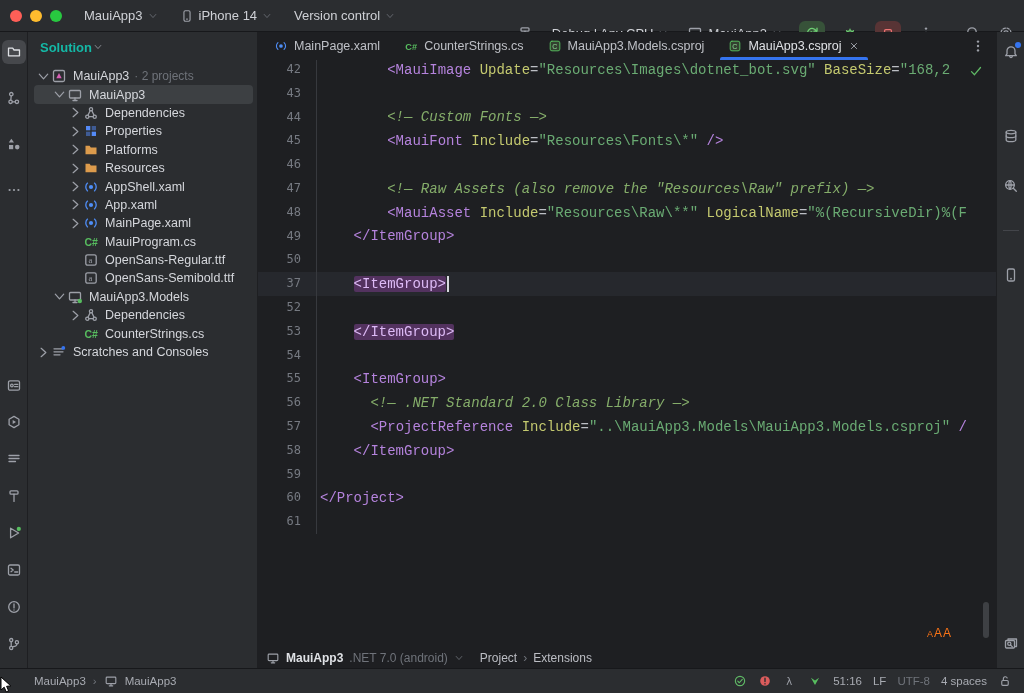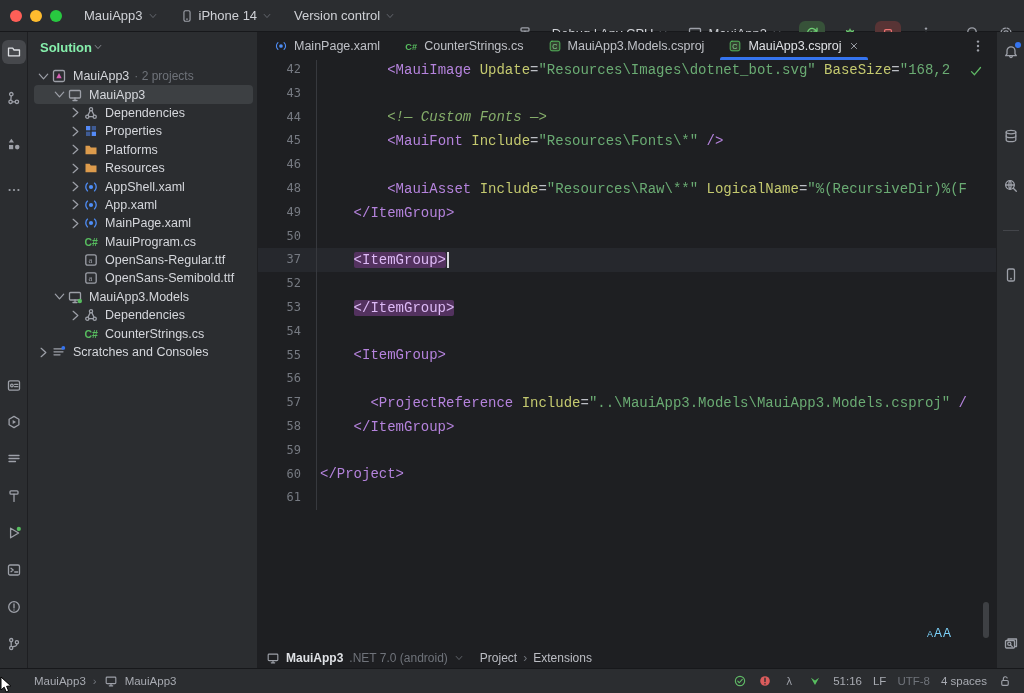--- a/index.html
+++ b/index.html
@@ -43,21 +43,21 @@
     justify-content:center; color:#9da0a8; cursor:pointer; position:relative; }
   .strip-btn.active { background:#46484c; color:#dfe1e5; }
   .badge-dot { position:absolute; top:2px; right:2px; width:6px; height:6px;
     border-radius:50%; background:#3574f0; }
   .strip-sep { width:16px; height:1px; background:#43454a; margin:6px 0; }
 
   
   .solution { position:absolute; left:28px; top:32px; width:230px; height:636px;
     background:#2b2d30; border-right:1px solid #1e1f22; overflow:hidden; }
   .sol-header { height:30px; display:flex; align-items:center; gap:1px; padding-left:12px;
-    font-size:13px; font-weight:bold; color:#86efac; }
+    font-size:13px; font-weight:bold; color:#14b8a6; }
   .tree { padding-top:5px; }
   .trow { height:18.4px; display:flex; align-items:center; font-size:12.5px;
     color:#d5d7dc; cursor:pointer; white-space:nowrap; }
   .trow.sel { background:#3d4043; border-radius:4px; margin:0 4px 0 6px; }
   .trow.sel .tind { width:calc(var(--ind) - 6px); }
   .tind { width:var(--ind); flex:none; }
   .chev { width:15px; height:15px; flex:none; color:#9da0a8; display:flex;
     align-items:center; justify-content:center; }
   .ticon { width:16px; height:16px; flex:none; margin-right:6px; color:#9da0a8; }
   .tsuffix { color:#6f737a; margin-left:5px; font-size:12px; }
@@ -86,21 +86,21 @@
     padding-left:3px; }
   .tk-tag { color:#b583dd; }
   .tk-attr { color:#c4c96f; }
   .tk-p { color:#bcbec4; }
   .tk-str { color:#6aab73; }
   .tk-com { color:#85ad6a; font-style:italic; }
   .tk-hl { color:#ddbaf6; background:#53325f; border-radius:2px; }
   .caret { display:inline-block; width:1.5px; height:16px; background:#d6d8dd;
     vertical-align:middle; margin-left:1px; }
   .inspect { position:absolute; right:12px; top:3px; color:#5fb865; }
-  .aaa { position:absolute; right:44px; bottom:8px; color:#7dd3fc; font-size:12px;
+  .aaa { position:absolute; right:44px; bottom:8px; color:#f97316; font-size:12px;
     letter-spacing:1px; }
   .aaa .sm { font-size:9px; }
   .scrollthumb { position:absolute; right:7px; bottom:10px; width:6px; height:36px;
     background:#4c4f53; border-radius:3px; opacity:.7; }
 
   .breadcrumbs { position:absolute; left:0; right:0; bottom:0; height:20px; display:flex;
     align-items:center; gap:6px; padding-left:8px; font-size:12px; color:#bcbec4;
     background:#1e1f22; }
   .bc-proj { color:#dfe1e5; font-weight:bold; }
   .bc-sep { color:#6f737a; }
@@ -623,20 +623,24 @@
           </div>
           <div class="crow">
             <span class="lnum">45</span>
             <span class="ltext"><span class="tk-sp">        </span><span class="tk-tag">&lt;MauiFont</span><span class="tk-attr"> Include</span><span class="tk-p">=</span><span class="tk-str">"Resources\Fonts\*"</span><span class="tk-tag"> /&gt;</span></span>
           </div>
           <div class="crow">
             <span class="lnum">46</span>
             <span class="ltext"></span>
           </div>
           <div class="crow">
+            <span class="lnum">47</span>
+            <span class="ltext"><span class="tk-sp">        </span><span class="tk-com">&lt;!— Raw Assets (also remove the "Resources\Raw" prefix) —&gt;</span></span>
+          </div>
+          <div class="crow">
             <span class="lnum">48</span>
             <span class="ltext"><span class="tk-sp">        </span><span class="tk-tag">&lt;MauiAsset</span><span class="tk-attr"> Include</span><span class="tk-p">=</span><span class="tk-str">"Resources\Raw\**"</span><span class="tk-attr"> LogicalName</span><span class="tk-p">=</span><span class="tk-str">"%(RecursiveDir)%(F</span></span>
           </div>
           <div class="crow">
             <span class="lnum">49</span>
             <span class="ltext"><span class="tk-sp">    </span><span class="tk-tag">&lt;/ItemGroup&gt;</span></span>
           </div>
           <div class="crow">
             <span class="lnum">50</span>
             <span class="ltext"></span>
@@ -655,21 +659,21 @@
           <div class="crow">
             <span class="lnum">54</span>
             <span class="ltext"></span>
           </div>
           <div class="crow">
             <span class="lnum">55</span>
             <span class="ltext"><span class="tk-sp">    </span><span class="tk-tag">&lt;ItemGroup&gt;</span></span>
           </div>
           <div class="crow">
             <span class="lnum">56</span>
-            <span class="ltext"><span class="tk-sp">      </span></span>
+            <span class="ltext"><span class="tk-sp">      </span><span class="tk-com">&lt;!— .NET Standard 2.0 Class Library —&gt;</span></span>
           </div>
           <div class="crow">
             <span class="lnum">57</span>
             <span class="ltext"><span class="tk-sp">      </span><span class="tk-tag">&lt;ProjectReference</span><span class="tk-attr"> Include</span><span class="tk-p">=</span><span class="tk-str">"..\MauiApp3.Models\MauiApp3.Models.csproj"</span><span class="tk-tag"> /</span></span>
           </div>
           <div class="crow">
             <span class="lnum">58</span>
             <span class="ltext"><span class="tk-sp">    </span><span class="tk-tag">&lt;/ItemGroup&gt;</span></span>
           </div>
           <div class="crow">

